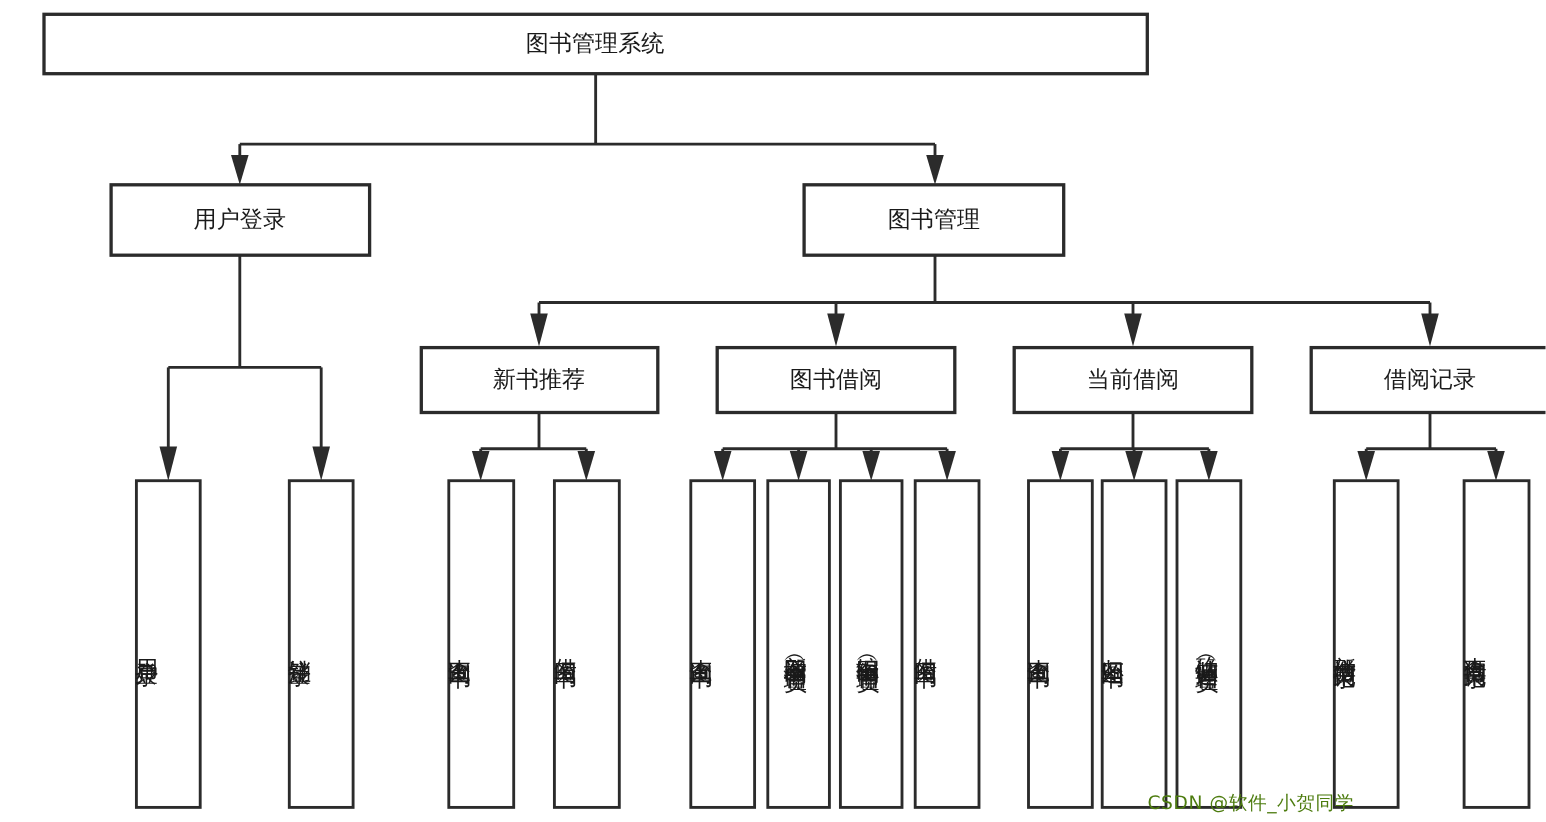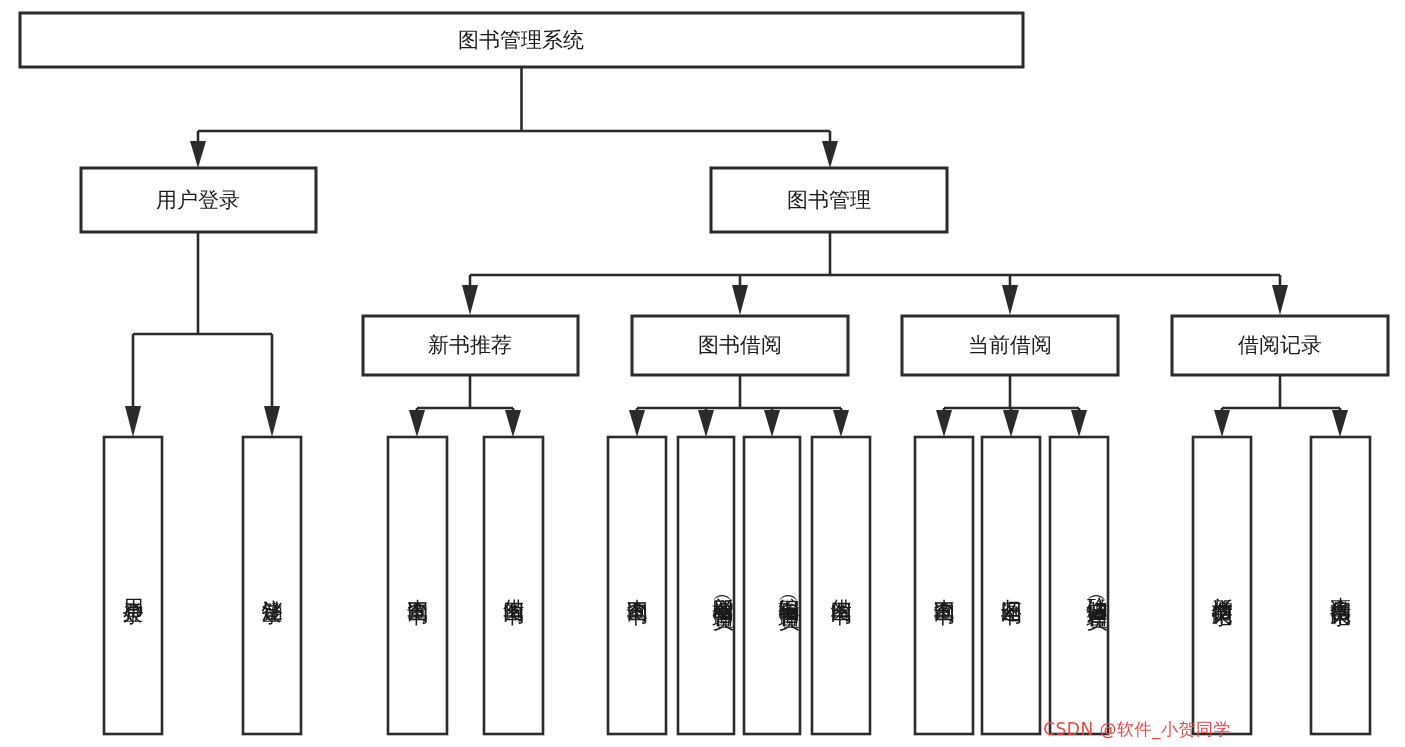--- a/index.html
+++ b/index.html
@@ -12,20 +12,21 @@
     height: 747px;
     position: relative;
     font-family: "DejaVu Sans", "Liberation Sans", sans-serif;
     overflow: hidden;
   }
   #diagram-root {
     position: absolute;
     left: 0; top: 0;
     width: 1231px;
     height: 747px;
+    padding-left: 20px;
   }
   svg { display: block; }
   .node-box {
     fill: #ffffff;
     stroke: #2b2b2b;
     stroke-width: 3;
   }
   .node-box-thin {
     fill: #ffffff;
     stroke: #2b2b2b;
@@ -59,25 +60,25 @@
     letter-spacing: 2px;
     display: flex;
     align-items: flex-start;
     justify-content: center;
     white-space: nowrap;
     pointer-events: none;
   }
   .leaf-label.centered { align-items: center; }
   .watermark {
     position: absolute;
-    right: 0;
+    right: 20px;
     bottom: 6px;
     font-family: "DejaVu Sans", "Liberation Sans", sans-serif;
     font-size: 17px;
-    color: #ef4444;
+    color: #4d7c0f;
     white-space: nowrap;
     letter-spacing: 0.5px;
   }
 </style>
 </head>
 <body>
 
 <div id="diagram-root">
 
   <svg width="1405" height="747" viewBox="0 0 1405 747">

